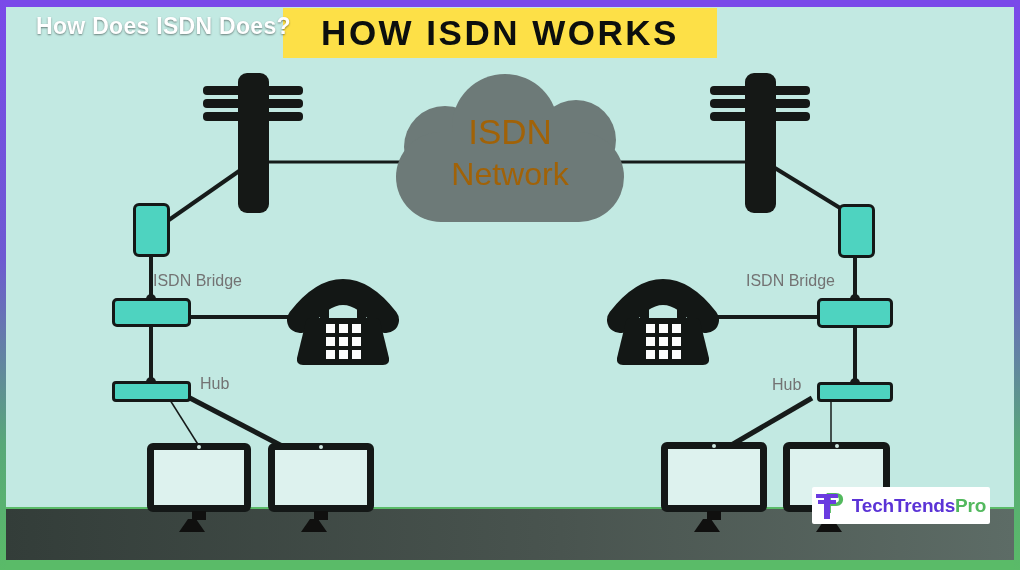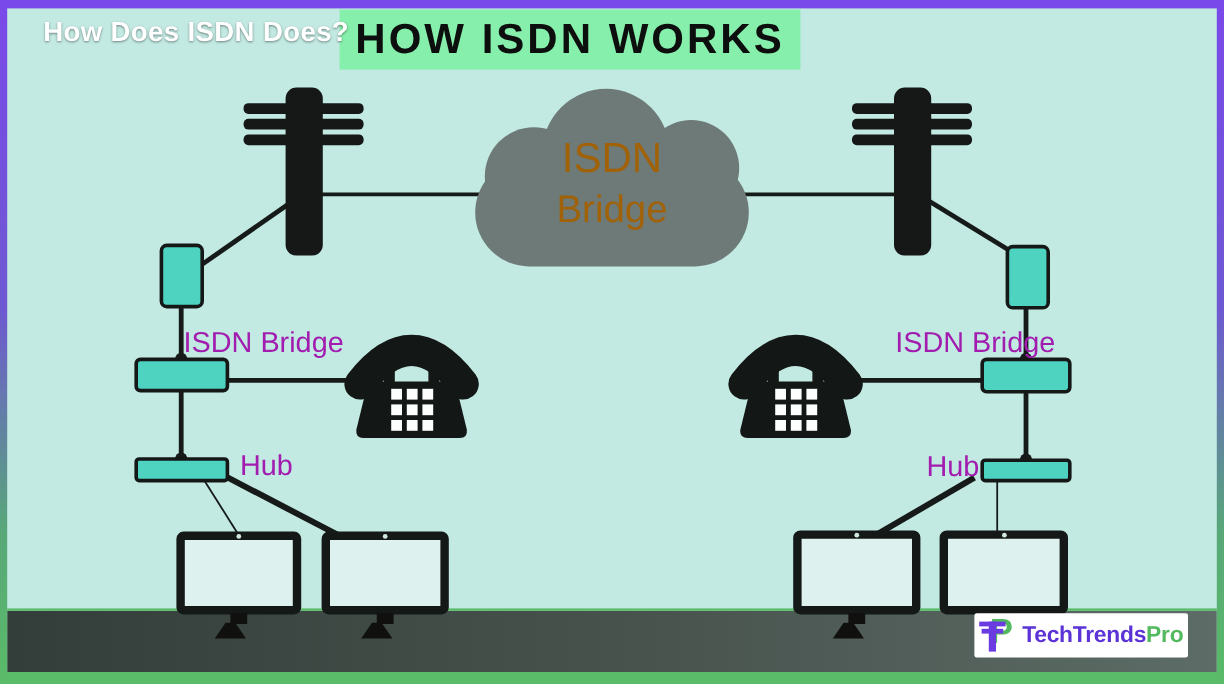--- a/index.html
+++ b/index.html
@@ -11,22 +11,22 @@
   
   .border-top    { position:absolute; left:0; top:0; width:1020px; height:7px; background:#7a49e9; z-index:50; }
   .border-left   { position:absolute; left:0; top:0; width:6px; height:570px; z-index:50;
                    background:linear-gradient(180deg,#7a49e9 0%,#6e59d2 45%,#58a878 78%,#5abb68 100%); }
   .border-right  { position:absolute; right:0; top:0; width:6px; height:570px; z-index:50;
                    background:linear-gradient(180deg,#7a49e9 0%,#6e59d2 45%,#58a878 78%,#5abb68 100%); }
   .border-bottom { position:absolute; left:0; top:560px; width:1020px; height:10px; background:#5abb68; z-index:49; }
 
   
   .title-banner {
-    position:absolute; left:283px; top:8px; width:384px; height:50px; z-index:3;
-    background:#86efac; display:flex; align-items:center; justify-content:center;
+    position:absolute; left:283px; top:8px; width:434px; height:50px; z-index:3;
+    background:#fde047; display:flex; align-items:center; justify-content:center;
     color:#0c0f0e; font-weight:bold; font-size:35px; letter-spacing:2.5px;
   }
 
   
   .connectors { position:absolute; left:0; top:0; z-index:1; }
   .connectors line { stroke:#161b1a; }
   .connectors circle { fill:#161b1a; }
 
   
   .cloud { position:absolute; left:396px; top:74px; width:228px; height:150px; z-index:2; }
@@ -53,21 +53,21 @@
   
   .dev { position:absolute; background:#4ed3c0; border:3.5px solid #141817; border-radius:6px; z-index:3; }
   .term-left   { left:133px; top:203px; width:37px; height:54px; }
   .term-right  { left:838px; top:204px; width:37px; height:54px; }
   .bridge-left { left:112px; top:298px; width:79px; height:29px; border-radius:5px; }
   .bridge-right{ left:817px; top:298px; width:76px; height:30px; border-radius:5px; }
   .hub-left    { left:112px; top:381px; width:79px; height:21px; border-width:3px; border-radius:4px; }
   .hub-right   { left:817px; top:382px; width:76px; height:20px; border-width:3px; border-radius:4px; }
 
   
-  .lbl { position:absolute; z-index:3; color:#a21caf; font-size:24px; }
+  .lbl { position:absolute; z-index:3; color:#737373; font-size:16px; }
   .lbl-bridge-left  { left:153px; top:272px; }
   .lbl-bridge-right { left:746px; top:272px; }
   .lbl-hub-left     { left:200px; top:375px; }
   .lbl-hub-right    { left:772px; top:376px; }
 
   
   .phone { position:absolute; z-index:3; }
   .phone-left  { left:284px; top:276px; }
   .phone-right { left:604px; top:276px; }
 
@@ -91,21 +91,21 @@
     background:linear-gradient(90deg,#333d39 0%,#49544f 55%,#5d6c66 100%);
     border-top:2px solid #5abb68;
     display:flex; align-items:center;
   }
   .footer-caption {
     position:absolute; left:36px; top:0; height:53px; display:flex; align-items:center;
     color:#ffffff; font-weight:bold; font-size:23px; letter-spacing:0.3px;
     text-shadow:0 1px 2px rgba(0,0,0,.45); z-index:6;
   }
   .brand-box {
-    position:absolute; left:812px; top:511px; width:178px; height:37px; z-index:6;
+    position:absolute; left:812px; top:487px; width:178px; height:37px; z-index:6;
     background:#ffffff; border-radius:2px;
     display:flex; align-items:center; justify-content:center; gap:4px; padding:0 6px;
   }
   .logo-icon { position:relative; width:32px; height:30px; flex:0 0 auto; }
   .logo-icon .p-letter { position:absolute; left:9px; top:-4px; font-weight:bold; font-size:29px; color:#53b95e; z-index:0; }
   .logo-icon .t-bar1 { position:absolute; left:0; top:3px;  width:22px; height:4px; background:#6a3be0; z-index:1; }
   .logo-icon .t-bar2 { position:absolute; left:2px; top:9px; width:18px; height:4px; background:#6a3be0; z-index:1; }
   .logo-icon .t-stem { position:absolute; left:8px; top:3px; width:6px; height:25px; background:#6a3be0; z-index:1; }
   .brand-name { font-weight:bold; font-size:19px; white-space:nowrap; letter-spacing:-0.2px; }
   .brand-name .primary   { color:#5b33d6; }
@@ -136,21 +136,21 @@
     <circle cx="855" cy="383" r="5"></circle>
   </svg>
 
   <div class="cloud">
     <div class="blob b1"></div>
     <div class="blob b2"></div>
     <div class="blob b3"></div>
     <div class="base"></div>
     <div class="cloud-text">
       <div class="l1">ISDN</div>
-      <div class="l2">Bridge</div>
+      <div class="l2">Network</div>
     </div>
   </div>
 
   <div class="title-banner">HOW ISDN WORKS</div>
 
   <div class="pole pole-left">
     <div class="bar bar1"></div>
     <div class="bar bar2"></div>
     <div class="bar bar3"></div>
     <div class="mast"></div>

